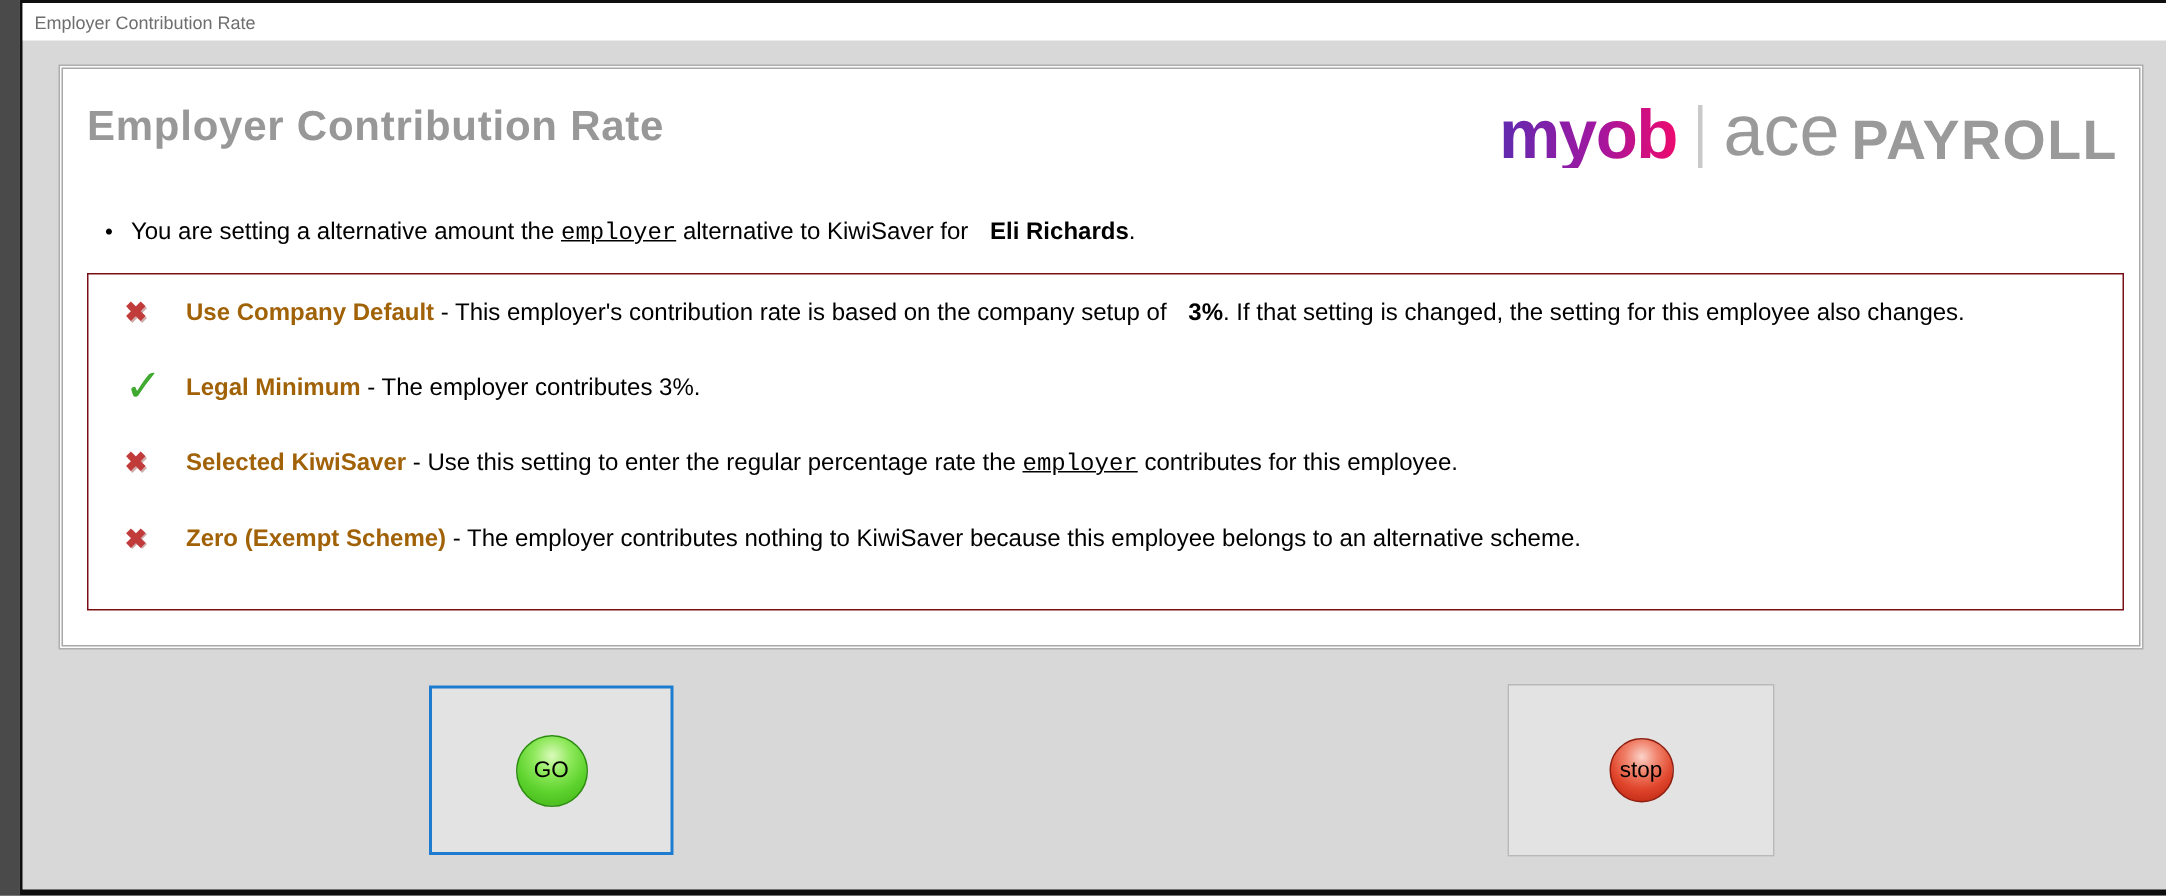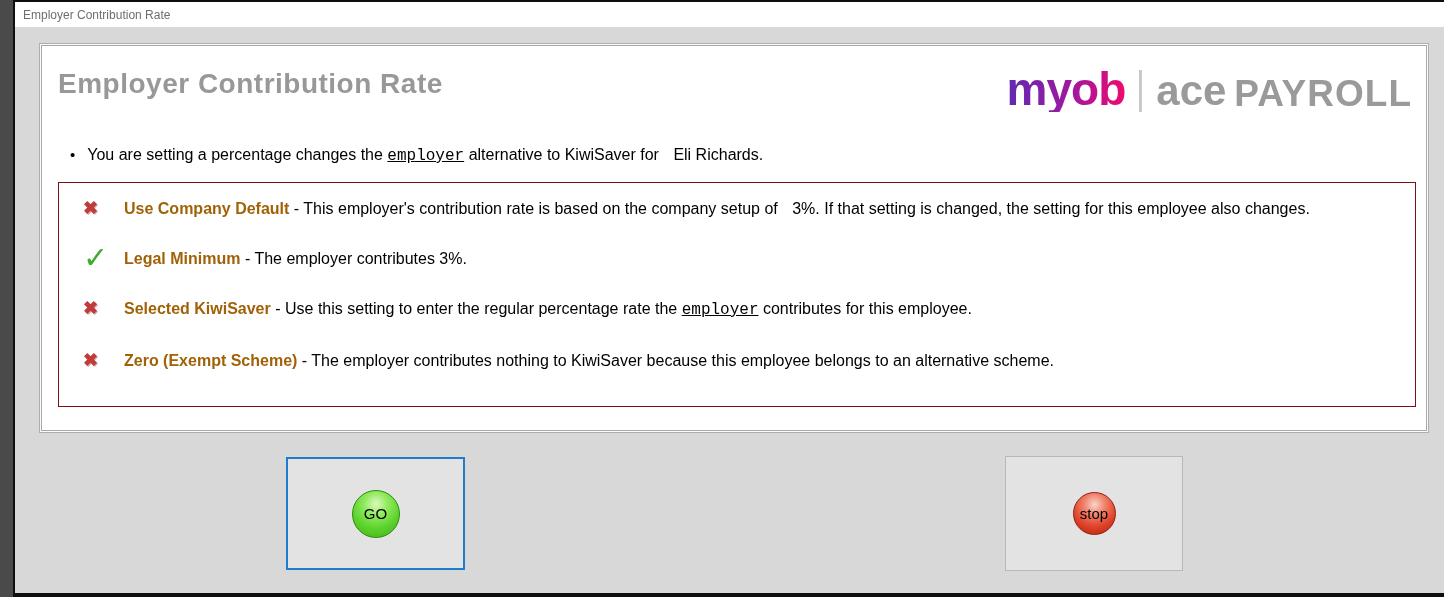--- a/index.html
+++ b/index.html
@@ -47,35 +47,35 @@
     font-size:46px; font-weight:800; letter-spacing:-1px;
     background:linear-gradient(90deg,#5f2bb0 0%,#a117a0 55%,#ed0a6e 100%);
     -webkit-background-clip:text; background-clip:text;
     -webkit-text-fill-color:transparent; color:#a117a0;
     line-height:1;
   }
   .logo-divider {
     width:3px; height:42px; background:#c9c9c9; margin:0 14px;
   }
   .logo-ace {
-    font-size:42px; font-weight:700; color:#9a9a9a; letter-spacing:0px; line-height:1;
+    font-size:48px; font-weight:400; color:#9a9a9a; letter-spacing:0px; line-height:1;
     margin-right:8px;
   }
   .logo-payroll {
     font-size:37px; font-weight:bold; color:#9a9a9a; letter-spacing:1px; line-height:1;
   }
 
   .intro {
     position:absolute; left:20px; top:100px; right:30px;
     font-size:16px; color:#000;
     display:flex; align-items:baseline;
   }
   .bullet { font-size:15px; margin:0 12px 0 8px; }
   .u { text-decoration:underline; cursor:pointer;font-family:Liberation Mono, monospace; }
-  .b { font-weight:normal;padding-left:10px; }
+  .b { font-weight:bold;padding-left:10px; }
 
   .options-box {
     position:absolute; left:16px; top:136px; width:1358px; height:225px;
     background:#fff;
     border:1px solid #7a1016;
     padding-top:15px;
   }
   .option-row {
     display:flex; align-items:flex-start;
     margin-bottom:29px;
@@ -94,21 +94,21 @@
   }
   .opt-text { flex:1; padding-right:40px; }
   .opt-label { color:#a16207; font-weight:bold; cursor:pointer; }
 
   .btn-panel {
     position:absolute;
     display:flex; align-items:center; justify-content:center;
     background:#e3e3e3;
   }
   .go-panel {
-    left:271px; top:455px; width:179px; height:113px;
+    left:271px; top:455px; width:163px; height:113px;
     border:2px solid #1d7cd0;
     justify-content:center;
   }
   .stop-panel {
     left:990px; top:454px; width:178px; height:115px;
     border:1px solid #b9b9b9;
   }
   .sphere {
     display:flex; align-items:center; justify-content:center;
     border-radius:50%;
@@ -145,21 +145,21 @@
     <div class="logo">
       <span class="logo-myob">myob</span>
       <span class="logo-divider"></span>
       <span class="logo-ace">ace</span>
       <span class="logo-payroll">PAYROLL</span>
     </div>
 
     <div class="intro">
       <span class="bullet">•</span>
       <span>
-        <span>You are setting a percentage changes the</span>
+        <span>You are setting a alternative amount the</span>
         <span class="u">employer</span>
         <span>alternative to KiwiSaver for</span>
         <span class="b">Eli Richards</span><span>.</span>
       </span>
     </div>
 
     <div class="options-box">
 
       <div class="option-row">
         <span class="opt-icon icon-cross">✖</span>

